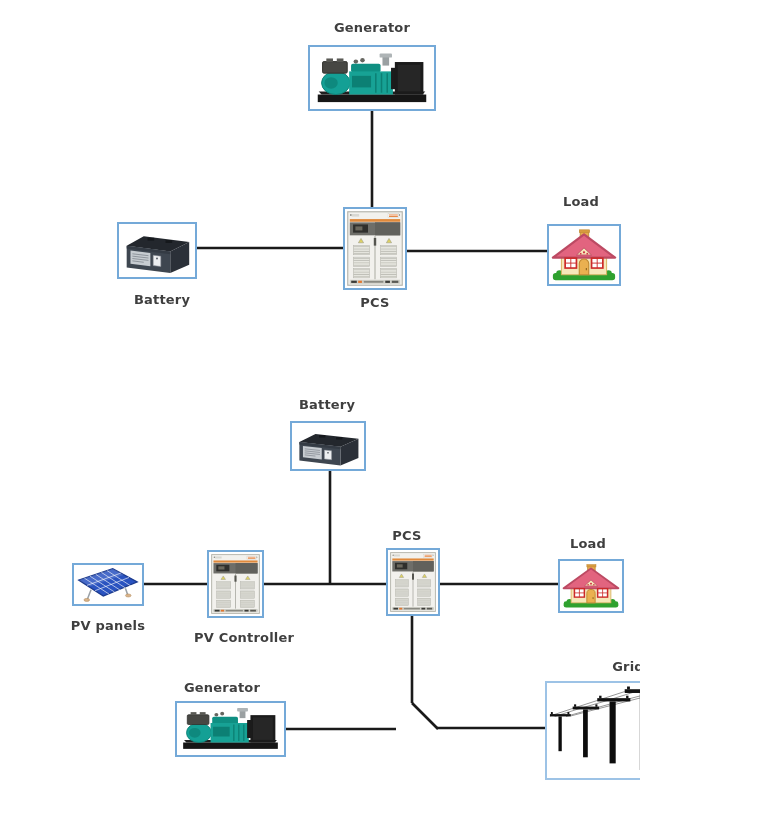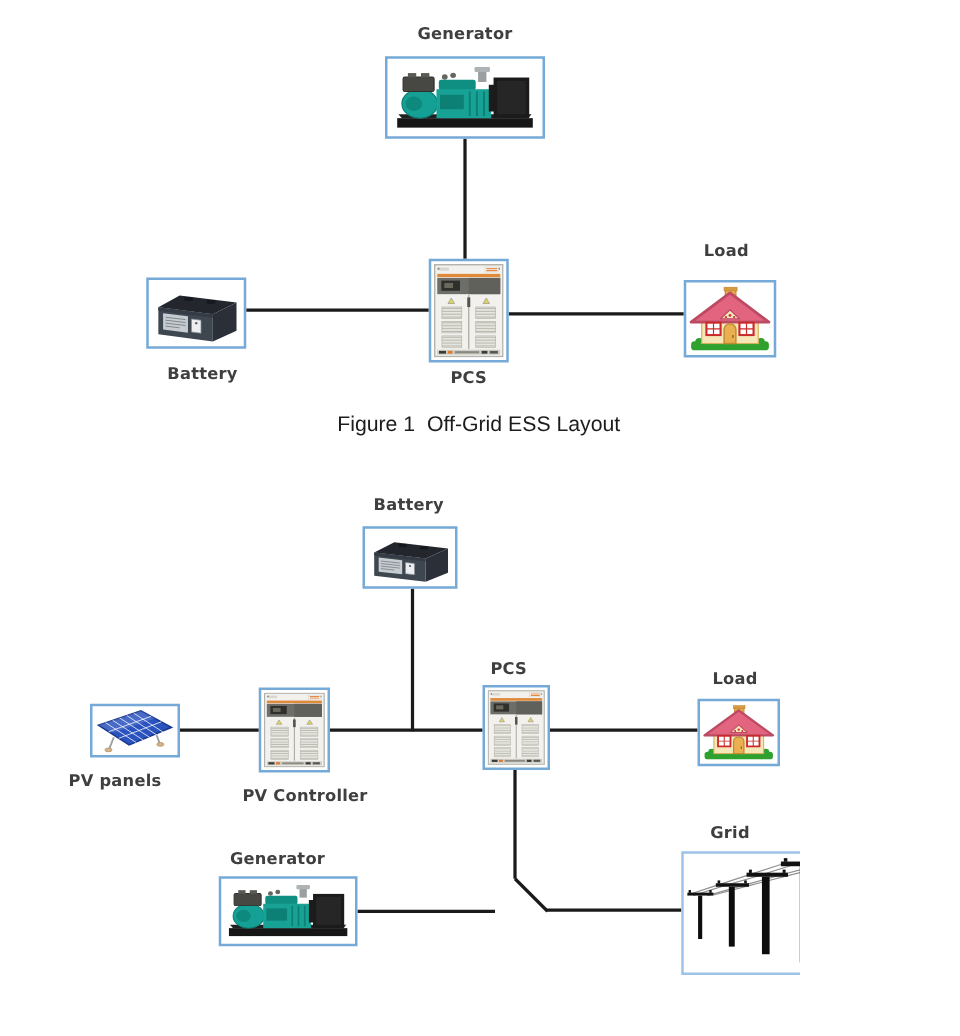--- a/index.html
+++ b/index.html
@@ -231,35 +231,34 @@
   </div>
   <div class="lbl" style="left:375px;top:295px">PCS</div>
 
   <div class="lbl" style="left:581px;top:194px">Load</div>
   <div class="node" style="left:547px;top:224px;width:74px;height:62px">
     <svg class="icon" width="66" height="54" viewBox="0 0 70 60" preserveAspectRatio="none">
         <use href="#sym-house"></use>
       </svg>
   </div>
 
-  <div class="caption" style="left:383px;top:330px">Figure 1  Off-Grid ESS Layout</div>
 
   <div class="lbl" style="left:327px;top:397px">Battery</div>
   <div class="node" style="left:290px;top:421px;width:76px;height:50px">
     <svg class="icon" width="68" height="42" viewBox="0 0 76 52" preserveAspectRatio="none">
         <use href="#sym-battery"></use>
       </svg>
   </div>
 
   <div class="node" style="left:72px;top:563px;width:72px;height:43px">
     <svg class="icon" width="66" height="37" viewBox="0 0 70 42" preserveAspectRatio="none">
         <use href="#sym-pv"></use>
       </svg>
   </div>
-  <div class="lbl" style="left:92px;top:618px">PV panels</div>
+  <div class="lbl" style="left:108px;top:618px">PV panels</div>
 
   <div class="node" style="left:207px;top:550px;width:57px;height:68px">
     <svg class="icon" width="49" height="60" viewBox="0 0 60 78" preserveAspectRatio="none">
         <use href="#sym-cabinet"></use>
       </svg>
   </div>
   <div class="lbl" style="left:244px;top:630px">PV Controller</div>
 
   <div class="lbl" style="left:407px;top:528px">PCS</div>
   <div class="node" style="left:386px;top:548px;width:54px;height:68px">
@@ -275,21 +274,21 @@
       </svg>
   </div>
 
   <div class="lbl" style="left:222px;top:680px">Generator</div>
   <div class="node" style="left:175px;top:701px;width:111px;height:56px">
     <svg class="icon" width="103" height="48" viewBox="0 0 124 64" preserveAspectRatio="none">
         <use href="#sym-generator"></use>
       </svg>
   </div>
 
-  <div class="lbl" style="left:584px;top:659px">Grid</div>
+  <div class="lbl" style="left:628px;top:659px">Grid</div>
   <div class="node light" style="left:545px;top:681px;width:131px;height:99px">
     <svg class="icon" width="123" height="92" viewBox="0 0 130 98" preserveAspectRatio="none">
         <use href="#sym-grid"></use>
       </svg>
   </div>
 
 
 </div>
 
 </body></html>

